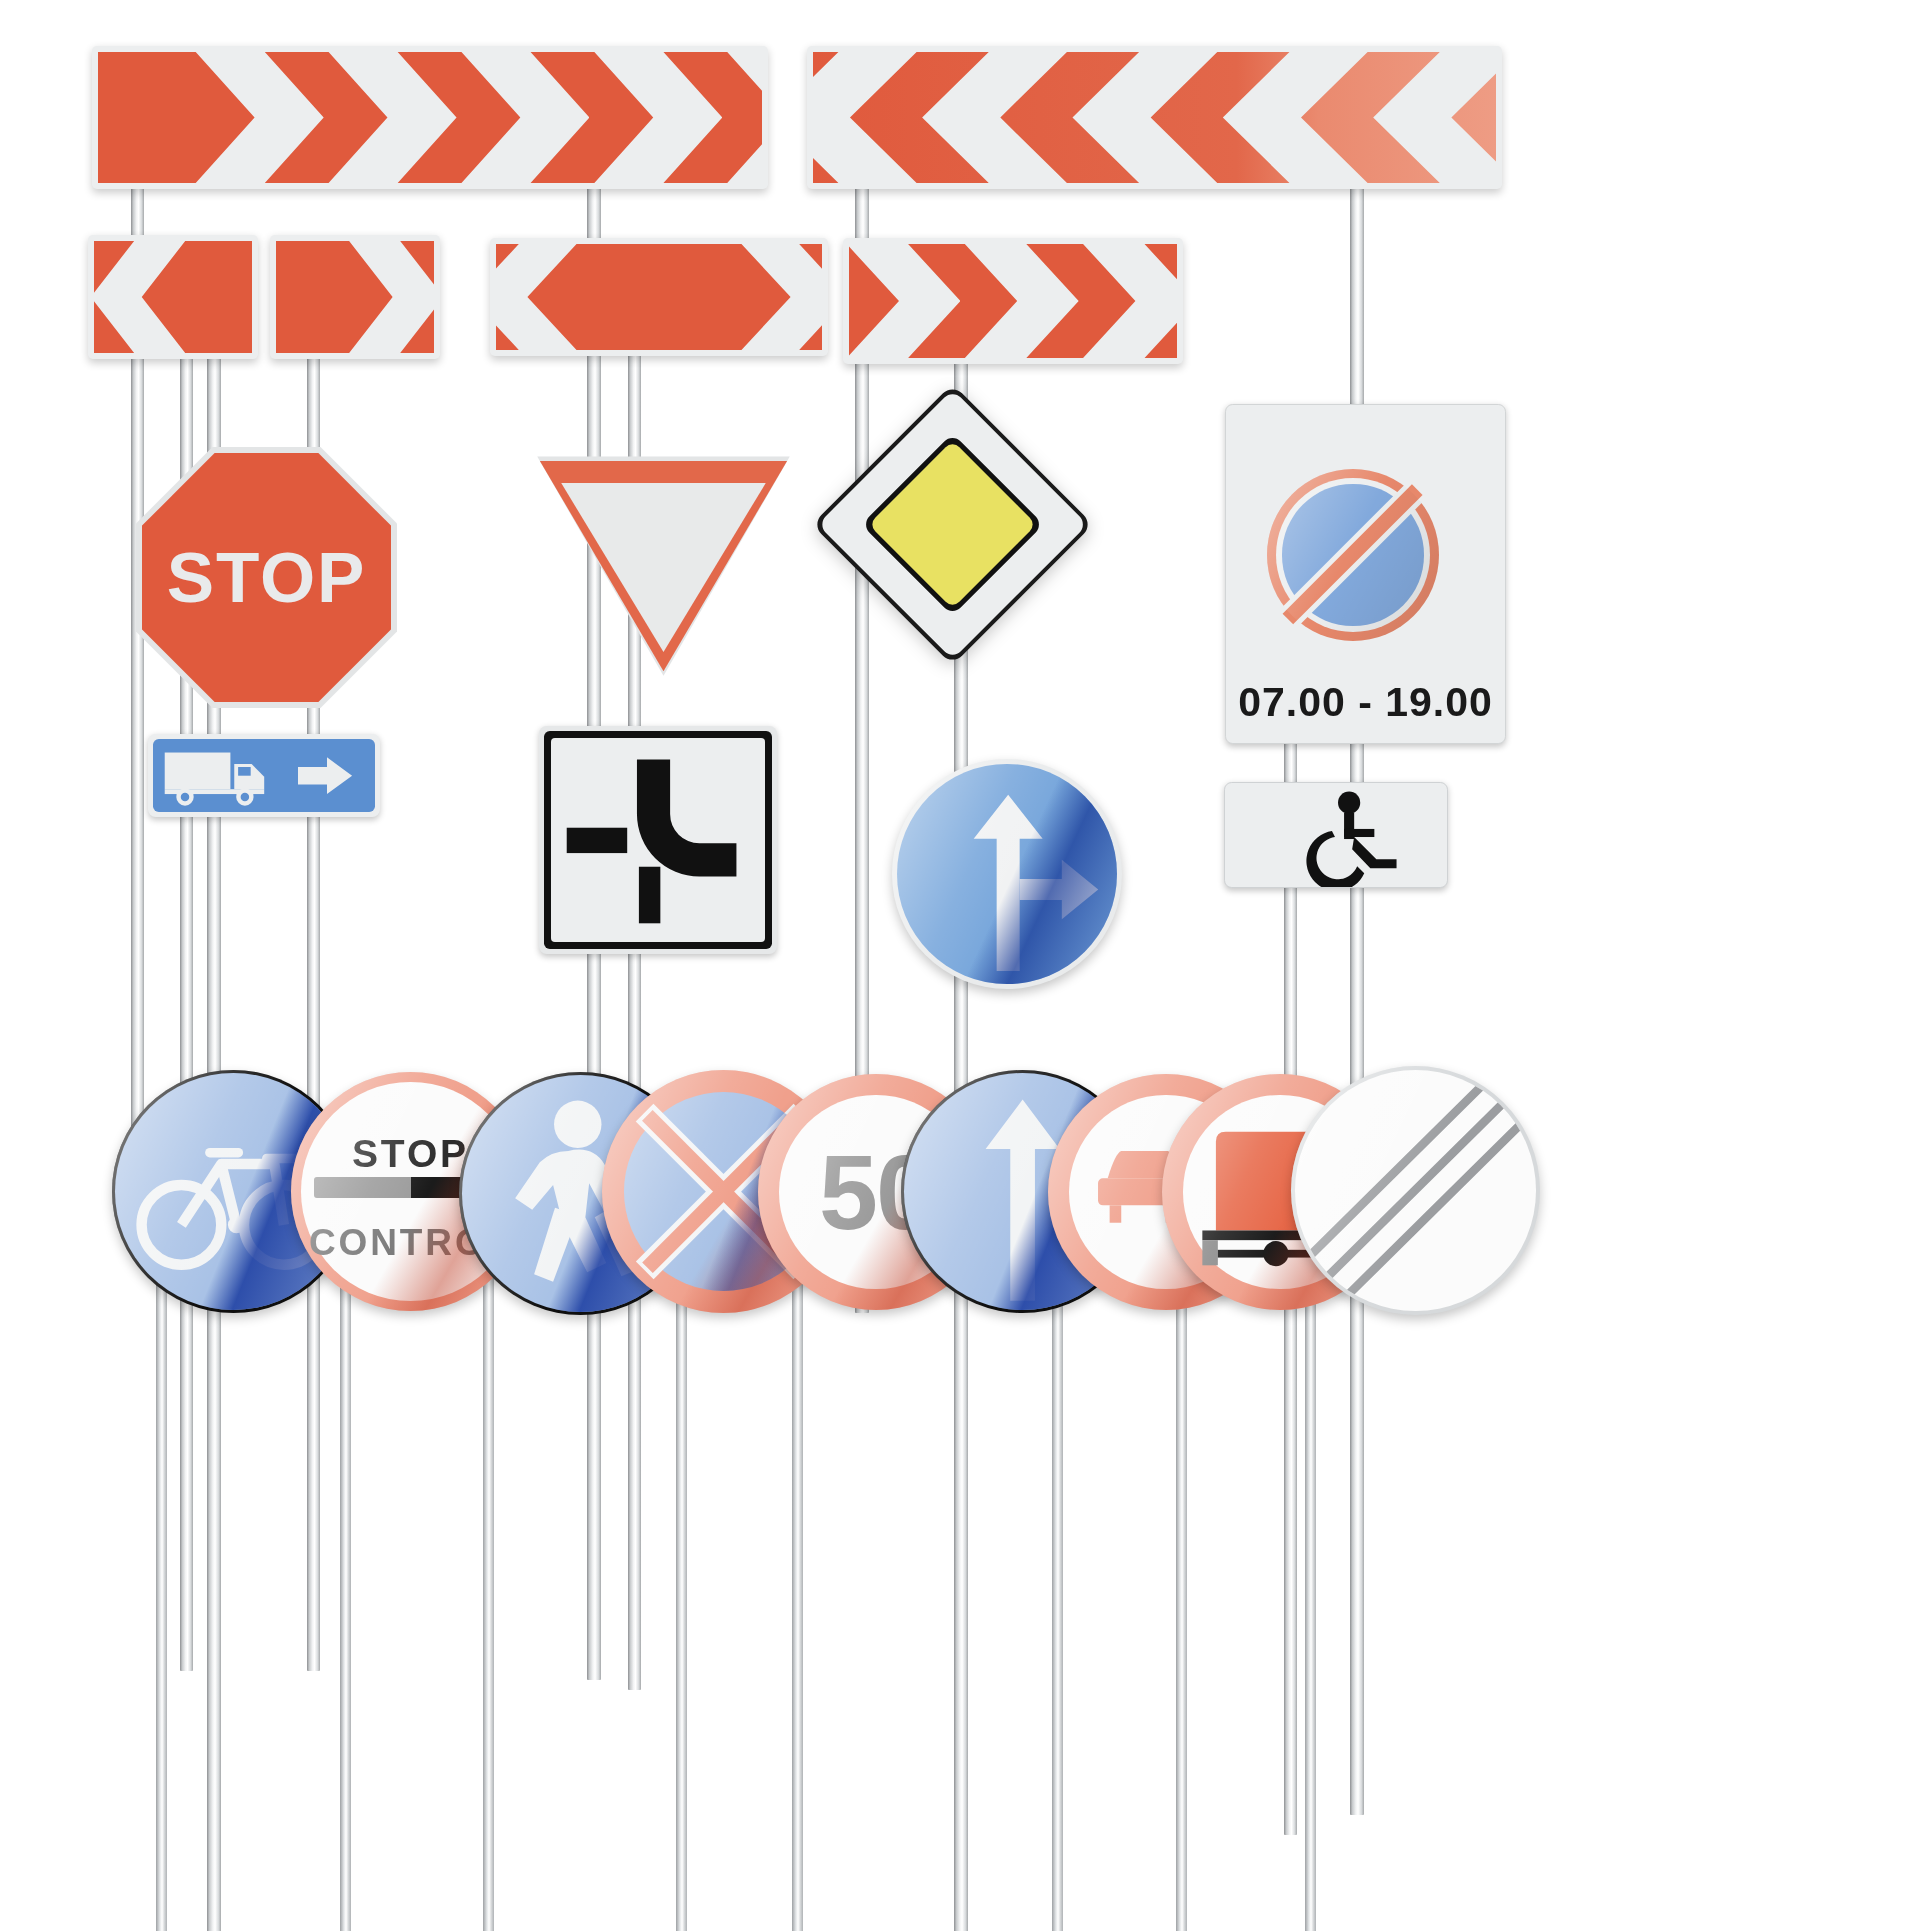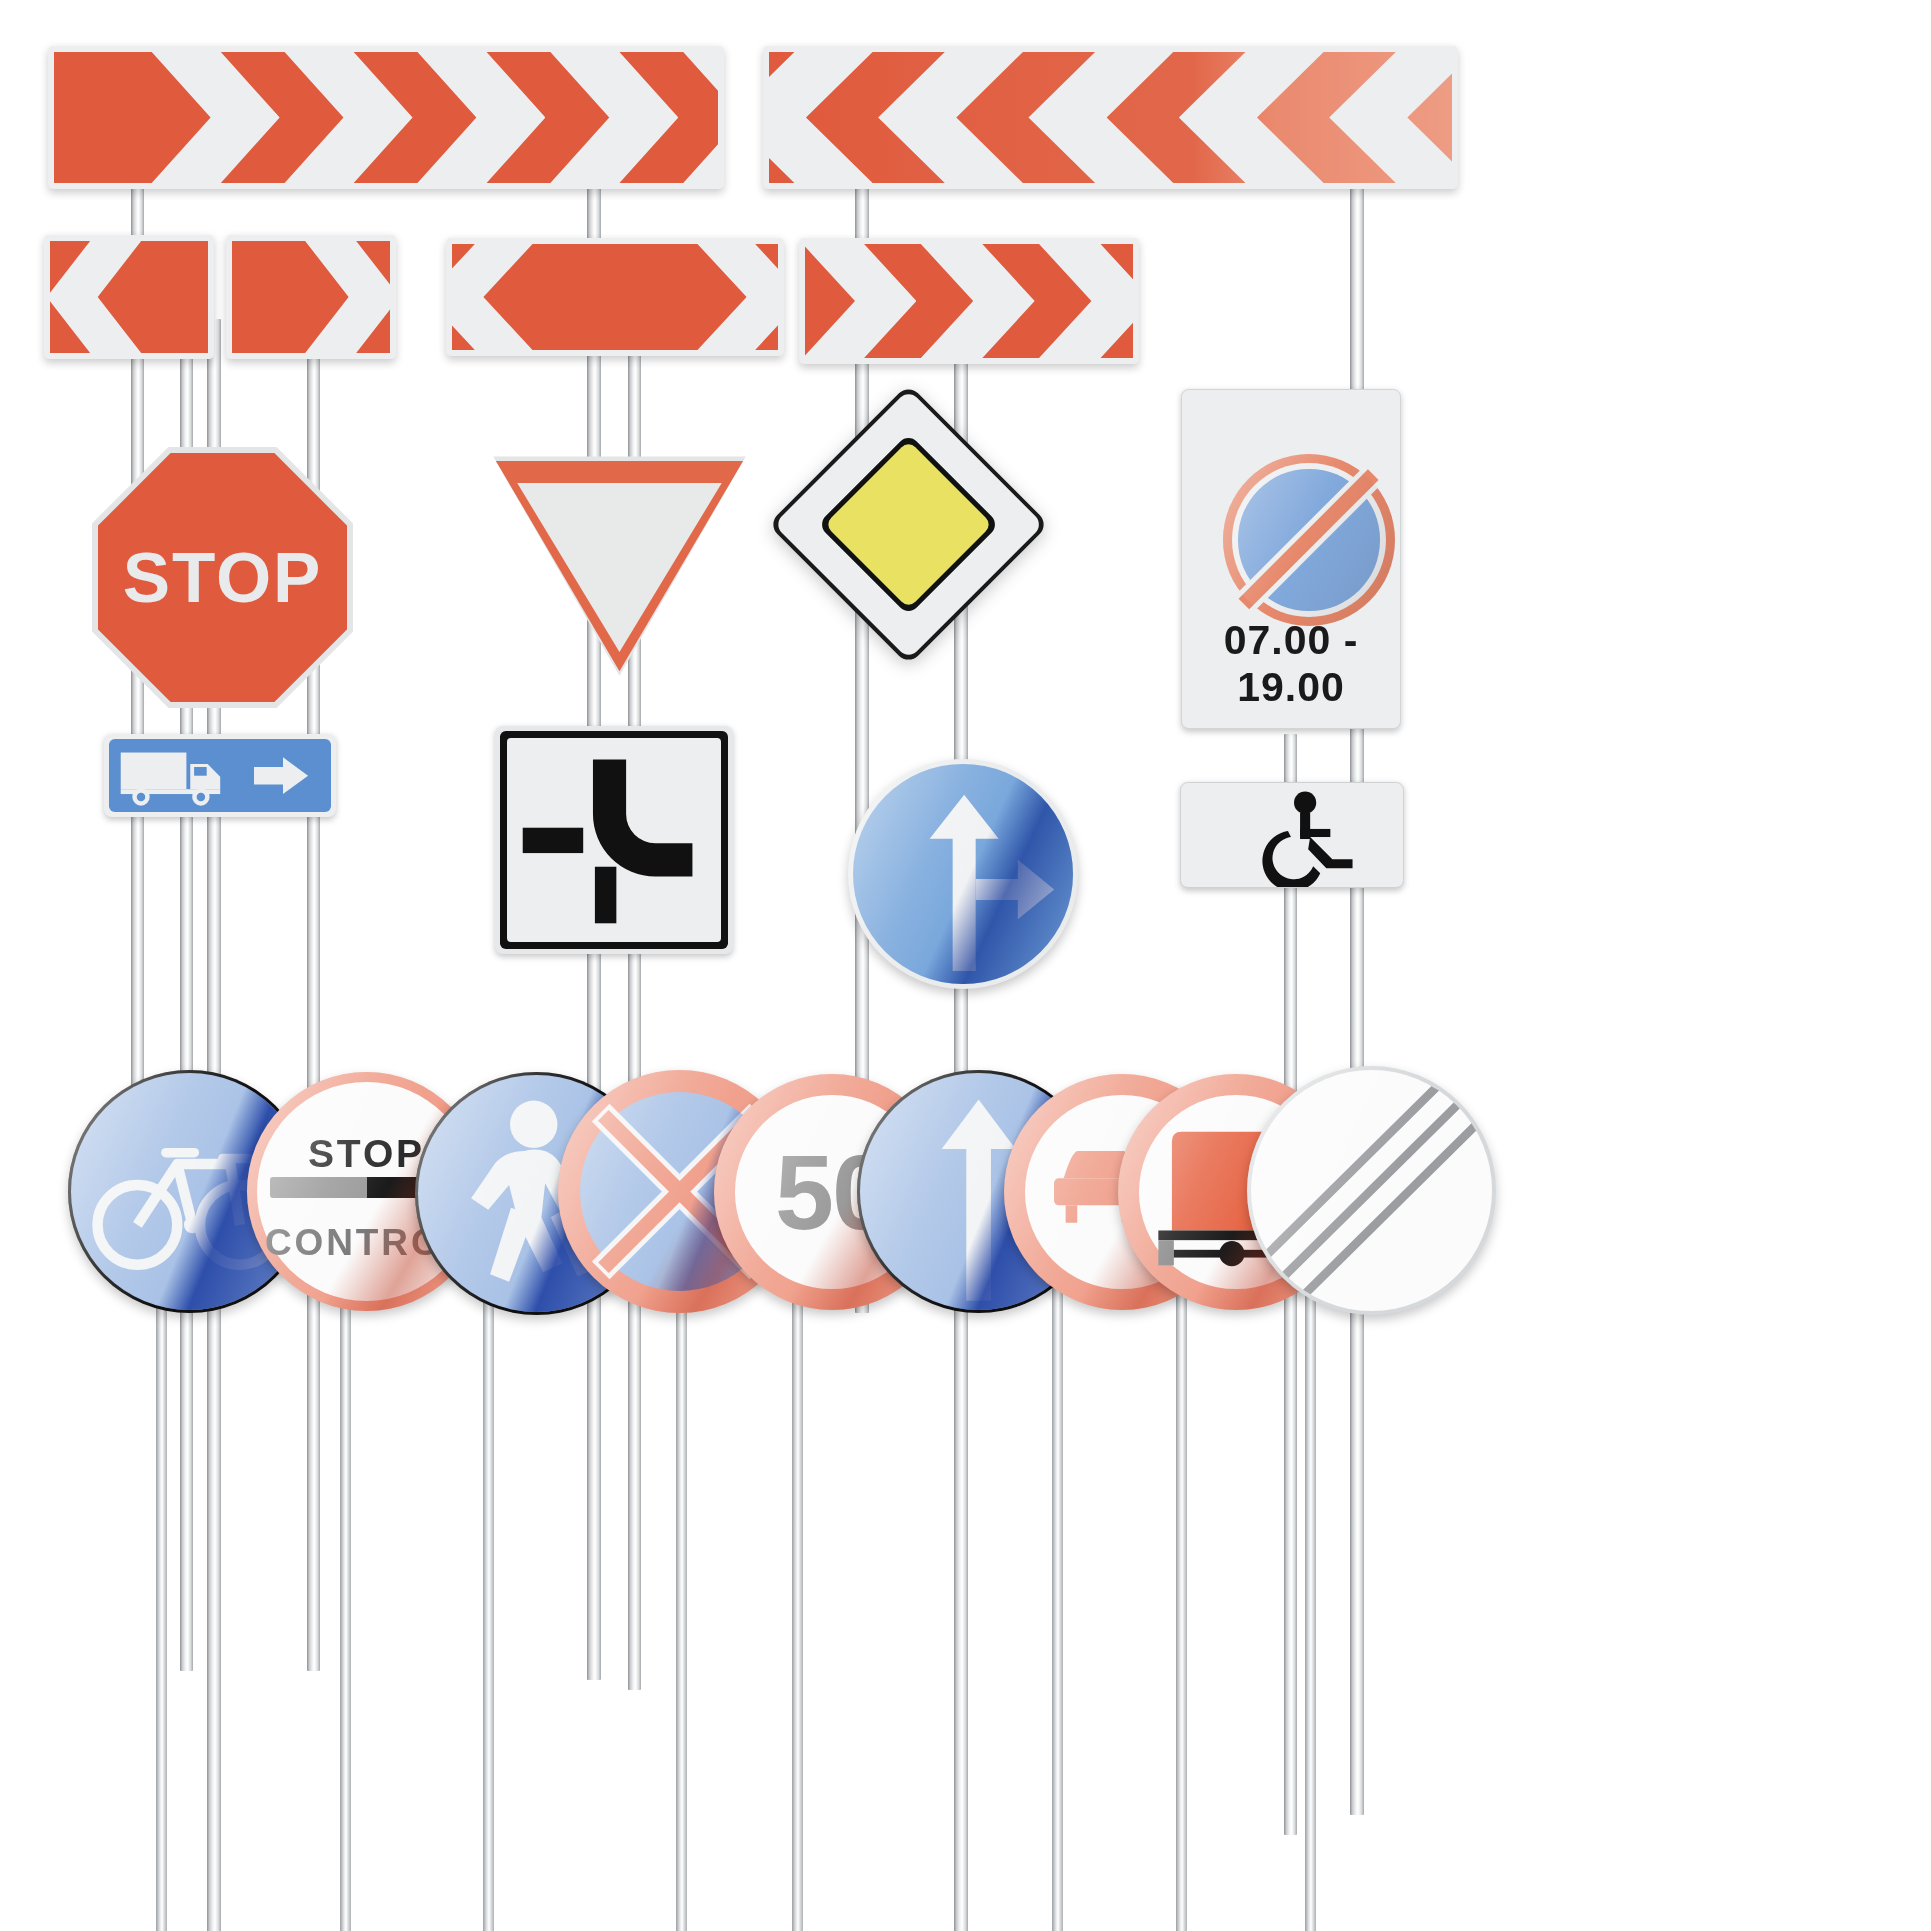--- a/index.html
+++ b/index.html
@@ -2,21 +2,21 @@
 <html><head>
 <meta charset="utf-8">
 <style>
   html,body{margin:0;padding:0;background:#ffffff;}
   body{width:1931px;height:1931px;overflow:hidden;font-family:"Liberation Sans",sans-serif;}
   #stage{position:relative;width:1931px;height:1931px;background:#ffffff;}
 
   .pole{position:absolute;background:linear-gradient(to right,#8e9093 0%,#c9ccce 18%,#f2f3f4 42%,#ffffff 58%,#d9dcde 82%,#a6a9ab 100%);border-radius:1px;}
   .pole.thin{background:linear-gradient(to right,#9ea1a4 0%,#e2e5e7 35%,#ffffff 55%,#cfd2d4 80%,#b0b3b6 100%);}
 
-  .sign{position:absolute;}
+  .sign{position:absolute;margin-left:44px;}
   .plate{position:absolute;inset:0;background:#eff0f1;border-radius:5.8px;
          box-shadow:0 2.9px 6.8px rgba(0,0,0,.22);overflow:hidden;}
   .plate.sq{border-radius:7.7px;}
 
   
   .chev-board{position:absolute;inset:0;background:#eceeef;border-radius:4.8px;
       box-shadow:0 3.9px 8.7px rgba(0,0,0,.20);overflow:hidden;}
   .chev-inner{position:absolute;left:5.8px;right:5.8px;top:5.8px;bottom:5.8px;background:#e05a3d;overflow:hidden;}
   .chev{position:absolute;top:-4%;height:108%;background:#eceeef;}
 
@@ -211,21 +211,21 @@
       <svg viewBox="0 0 230 230" width="100%" height="100%" style="position:absolute;inset:0;">
         <path d="M104 216 v-138 h-24 l36 -46 36 46 h-24 v138 z" fill="#f1f2f3"></path>
         <path d="M128 120 h44 v-20 l38 31 -38 31 v-20 h-44 z" fill="#f1f2f3"></path>
         <path d="M128 120 q0 22 20 22 v-22 z" fill="#f1f2f3"></path>
       </svg>
       <div class="bluedepth"></div>
     </div>
     <div class="gloss"></div>
   </div>
 
-  <div class="sign" style="left:1181px;top:389px;width:220px;height:340px;">
+  <div class="sign" style="left:1181px;top:404px;width:281px;height:340px;">
     <div class="plate sq" style="background:#eceeef;border:1.9px solid #d2d5d6;">
       <div style="position:absolute;left:41px;top:64px;width:172px;height:172px;">
         <div style="position:absolute;inset:0;border-radius:50%;background:#e7886b;"></div>
         <div style="position:absolute;inset:8.7px;border-radius:50%;background:#eceeef;"></div>
         <div style="position:absolute;inset:15.4px;border-radius:50%;background:#82a9dc;"></div>
         <div style="position:absolute;left:50%;top:-9.7px;width:25px;height:191px;margin-left:-12.6px;background:#eceeef;transform:rotate(45deg);"></div>
         <div style="position:absolute;left:50%;top:-5.8px;width:15.4px;height:183px;margin-left:-7.7px;background:#e7886b;transform:rotate(45deg);"></div>
         <div style="position:absolute;inset:0;border-radius:50%;background:linear-gradient(118deg,rgba(255,255,255,.40) 0%,rgba(255,255,255,0) 48%,rgba(0,0,0,.10) 100%);"></div>
       </div>
       <div style="position:absolute;left:0;right:0;bottom:17.4px;text-align:center;font-size:41px;font-weight:700;color:#1a1a1a;letter-spacing:1px;">07.00 - 19.00</div>

